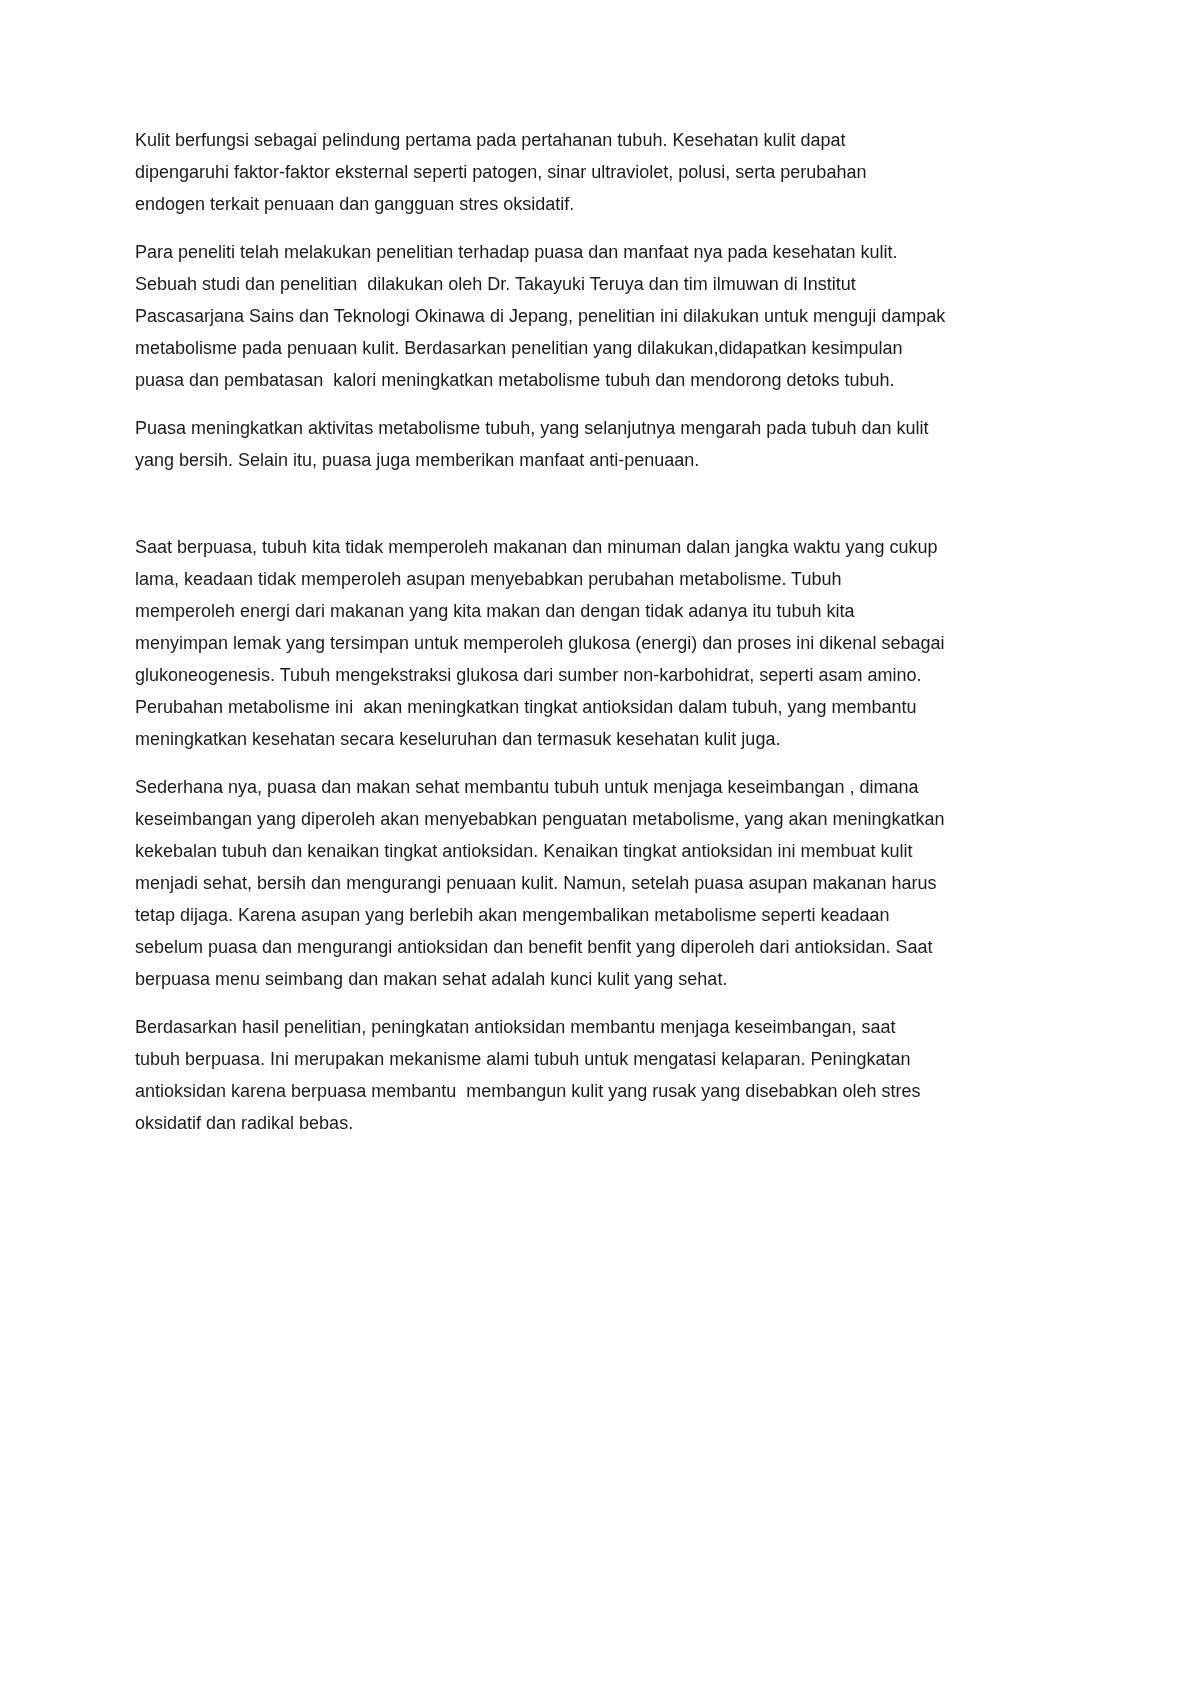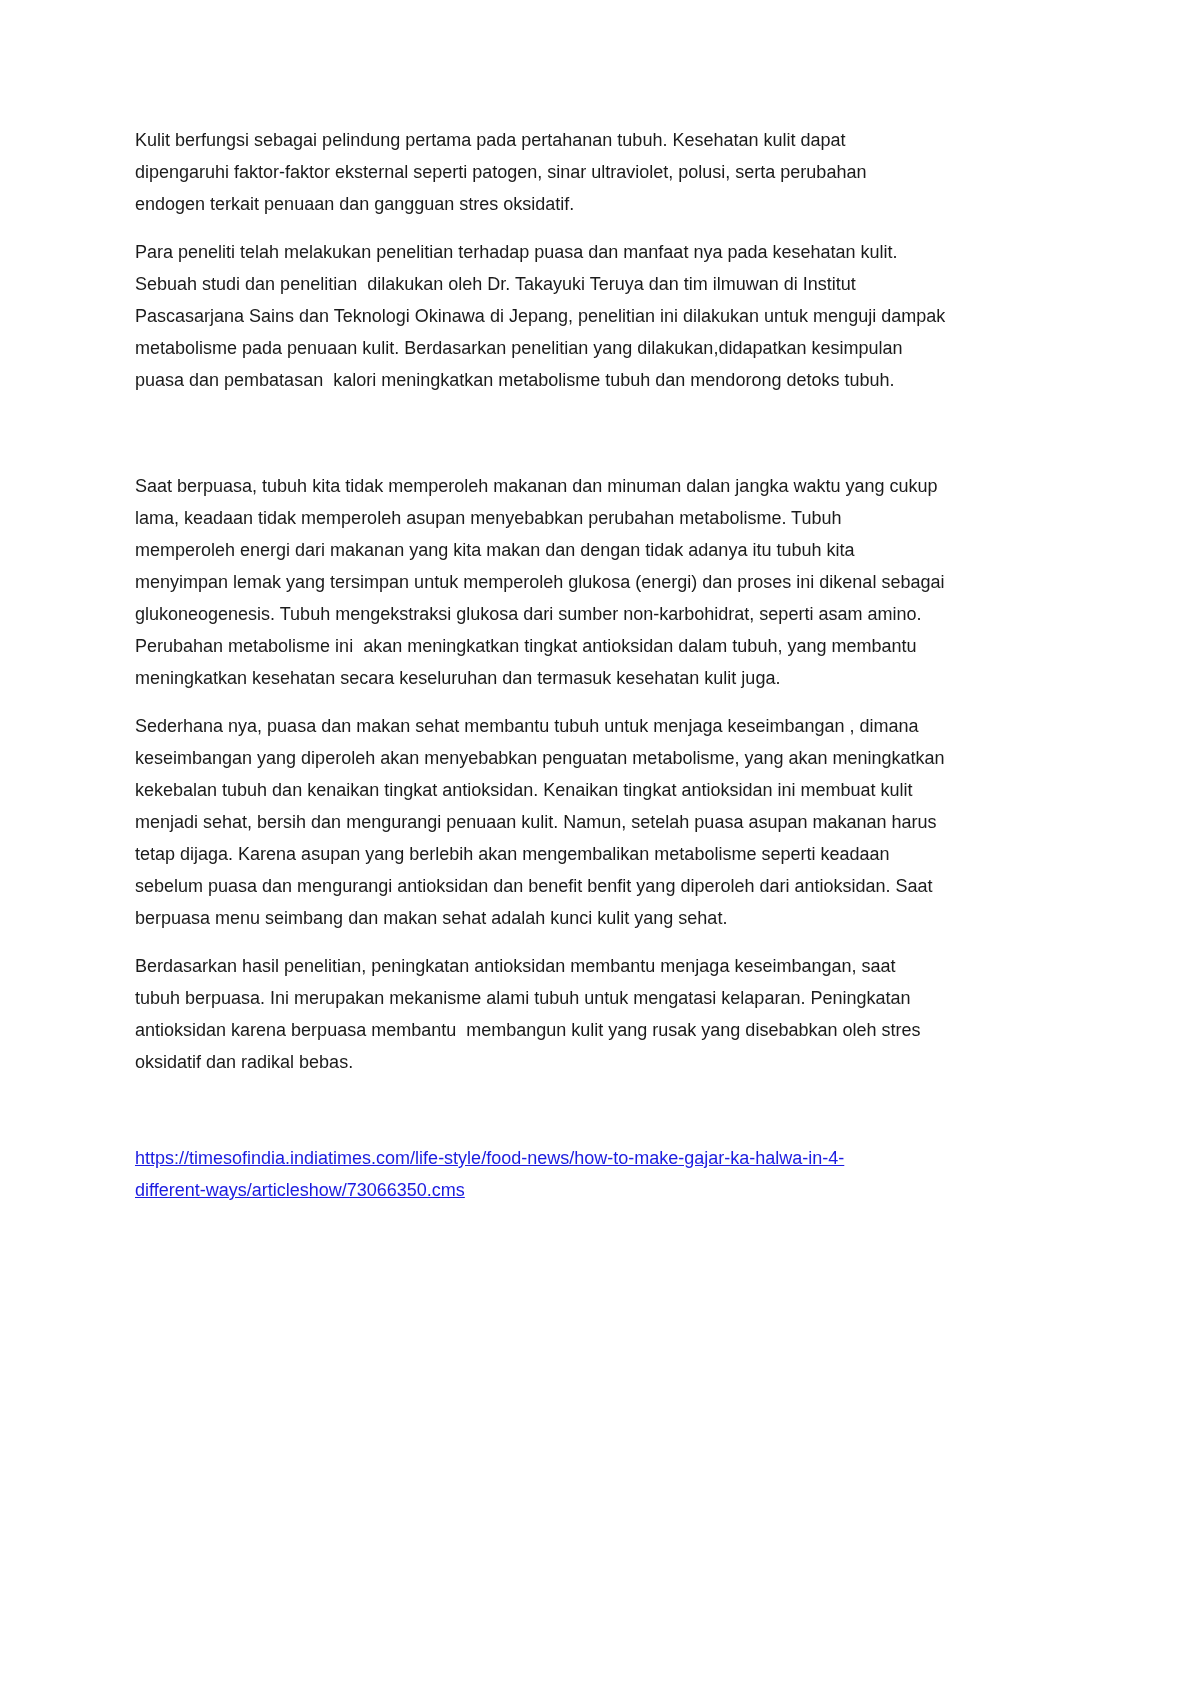--- a/index.html
+++ b/index.html
@@ -23,21 +23,21 @@
     color: #1b1b1b;
     font-size: 18px;
     line-height: 32px;
   }
   .para {
     margin: 0 0 16px 0;
     white-space: pre-wrap;
     text-align: left;
   }
   .gap-before {
-    margin-top: 74px;
+    margin-top: 55px;
   }
   .links-block {
     margin-top: 64px;
   }
   .doc-link {
     display: block;
     color: #1b1be0;
     text-decoration: underline;
     white-space: pre-wrap;
     cursor: pointer;
@@ -55,20 +55,22 @@
     <p class="para">Kulit berfungsi sebagai pelindung pertama pada pertahanan tubuh. Kesehatan kulit dapat
 dipengaruhi faktor-faktor eksternal seperti patogen, sinar ultraviolet, polusi, serta perubahan
 endogen terkait penuaan dan gangguan stres oksidatif.</p>
 
     <p class="para">Para peneliti telah melakukan penelitian terhadap puasa dan manfaat nya pada kesehatan kulit.
 Sebuah studi dan penelitian  dilakukan oleh Dr. Takayuki Teruya dan tim ilmuwan di Institut
 Pascasarjana Sains dan Teknologi Okinawa di Jepang, penelitian ini dilakukan untuk menguji dampak
 metabolisme pada penuaan kulit. Berdasarkan penelitian yang dilakukan,didapatkan kesimpulan
 puasa dan pembatasan  kalori meningkatkan metabolisme tubuh dan mendorong detoks tubuh.</p>
 
+    <p class="para">Puasa meningkatkan aktivitas metabolisme tubuh, yang selanjutnya mengarah pada tubuh dan kulit
+yang bersih. Selain itu, puasa juga memberikan manfaat anti-penuaan.</p>
 
     <p class="para gap-before">Saat berpuasa, tubuh kita tidak memperoleh makanan dan minuman dalan jangka waktu yang cukup
 lama, keadaan tidak memperoleh asupan menyebabkan perubahan metabolisme. Tubuh
 memperoleh energi dari makanan yang kita makan dan dengan tidak adanya itu tubuh kita
 menyimpan lemak yang tersimpan untuk memperoleh glukosa (energi) dan proses ini dikenal sebagai
 glukoneogenesis. Tubuh mengekstraksi glukosa dari sumber non-karbohidrat, seperti asam amino.
 Perubahan metabolisme ini  akan meningkatkan tingkat antioksidan dalam tubuh, yang membantu
 meningkatkan kesehatan secara keseluruhan dan termasuk kesehatan kulit juga.</p>
 
     <p class="para">Sederhana nya, puasa dan makan sehat membantu tubuh untuk menjaga keseimbangan , dimana
@@ -78,18 +80,16 @@
 tetap dijaga. Karena asupan yang berlebih akan mengembalikan metabolisme seperti keadaan
 sebelum puasa dan mengurangi antioksidan dan benefit benfit yang diperoleh dari antioksidan. Saat
 berpuasa menu seimbang dan makan sehat adalah kunci kulit yang sehat.</p>
 
     <p class="para">Berdasarkan hasil penelitian, peningkatan antioksidan membantu menjaga keseimbangan, saat
 tubuh berpuasa. Ini merupakan mekanisme alami tubuh untuk mengatasi kelaparan. Peningkatan
 antioksidan karena berpuasa membantu  membangun kulit yang rusak yang disebabkan oleh stres
 oksidatif dan radikal bebas.</p>
 
     <div class="links-block">
-      <a class="doc-link">https://timesofindia.indiatimes.com/life-style/food-news/how-to-make-gajar-ka-halwa-in-4-
-different-ways/articleshow/73066350.cms</a>
     </div>
 
   </div>
 </div>
 
 </body></html>

